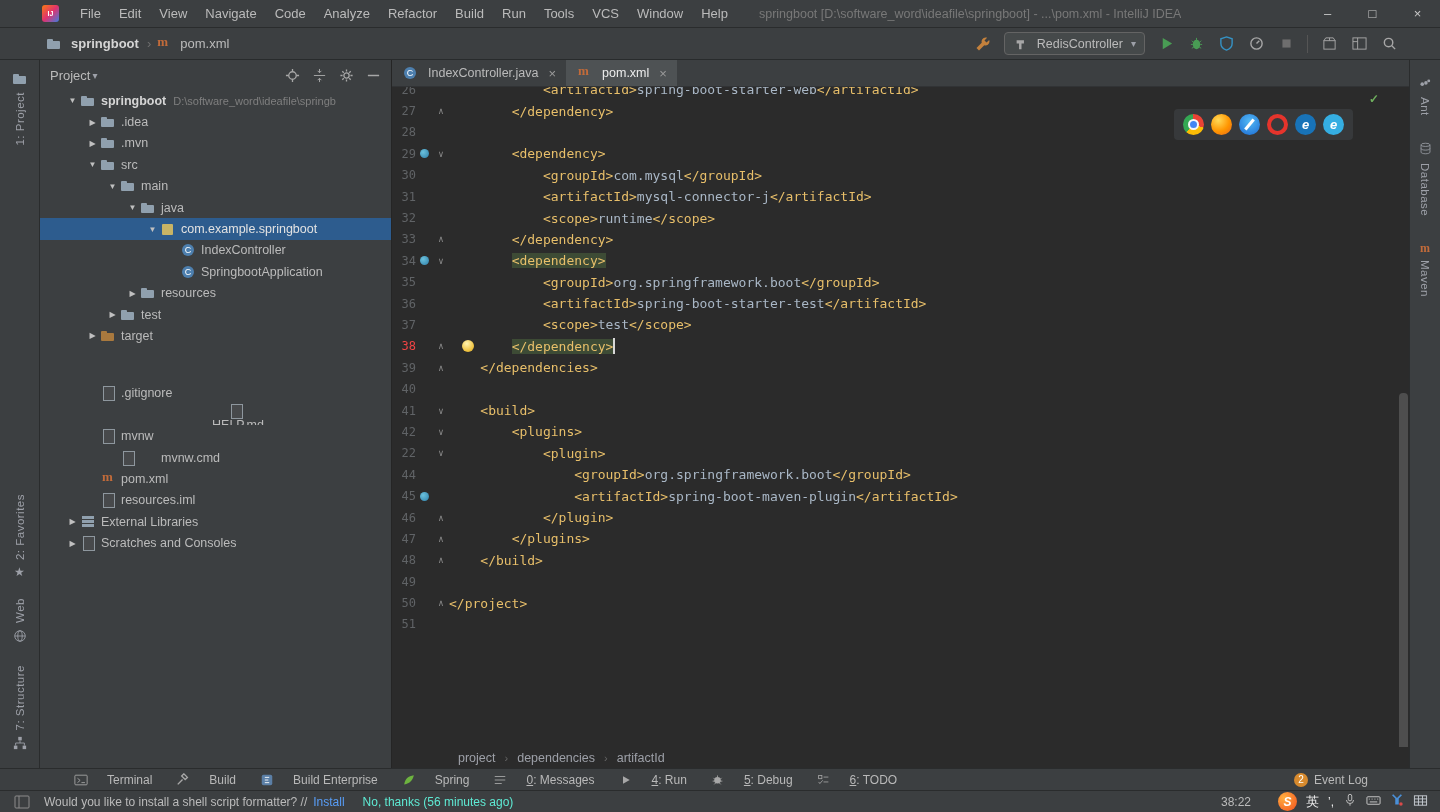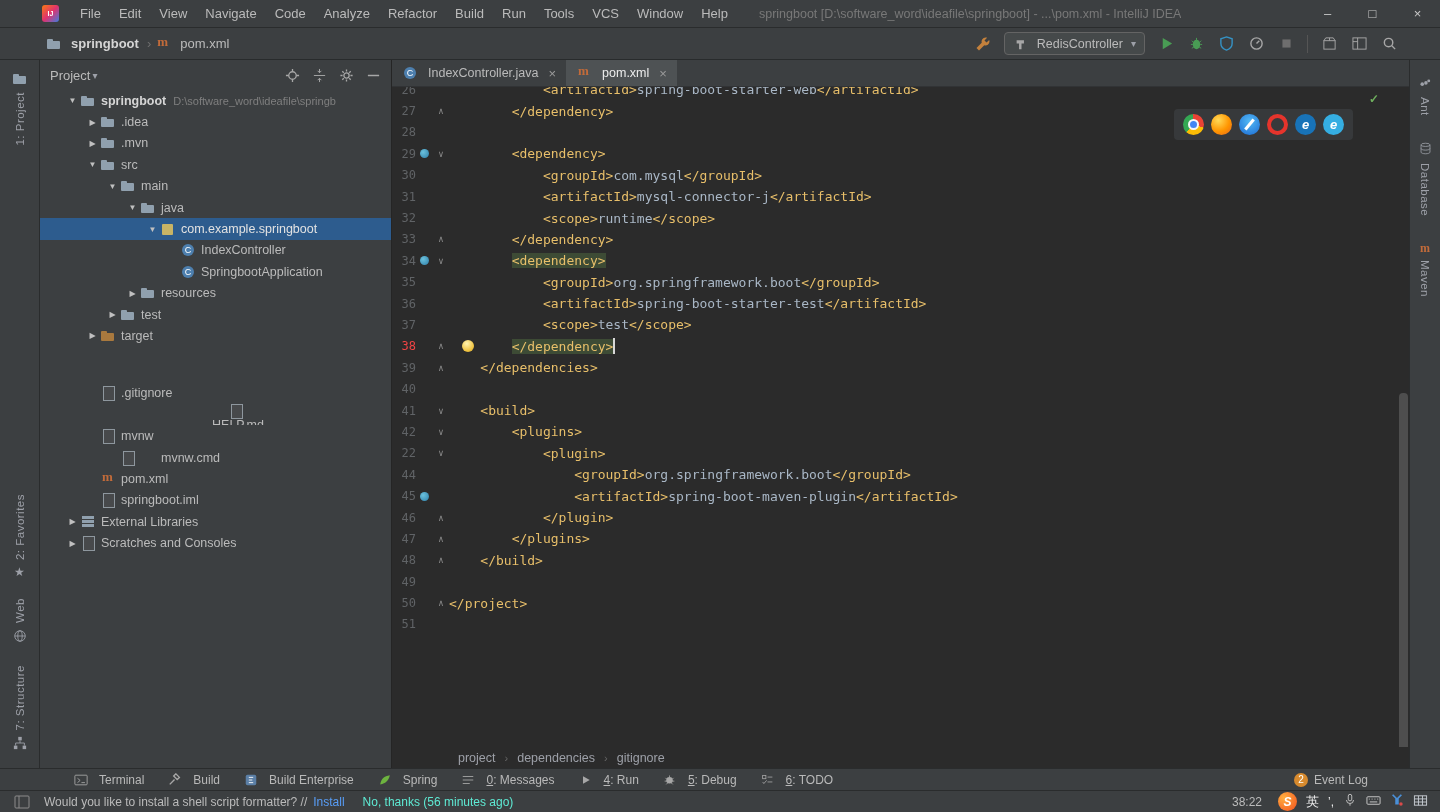--- a/index.html
+++ b/index.html
@@ -97,32 +97,32 @@
   .bi-ie::after{content:"e";font-style:italic}
   .bi-edge{background:#35AEE2}
   .bi-edge::after{content:"e";font-style:italic;font-weight:bold}
   .xml-crumbs{height:21px;display:flex;align-items:center;padding-left:66px;gap:9px;font-size:12.5px;color:#9DA0A8;background:#2B2B2B;flex:none}
   .xc-sep{color:#666;font-size:11px}
   .xc-item{white-space:nowrap}
 
   
   .bottom-bar{height:22px;background:#3C3F41;border-top:1px solid #2A2C2D;display:flex;align-items:center;padding-left:74px;font-size:12px;color:#B9B9B9}
   .bb-items{display:flex;gap:24px;align-items:center}
-  .bb-item{display:flex;gap:11px;white-space:nowrap}
+  .bb-item{display:flex;gap:19px;white-space:nowrap}
   .bb-ic{width:14px;height:14px;display:flex;align-items:center;justify-content:center}
   .event-log{margin-left:auto;margin-right:72px;display:flex;align-items:center;gap:6px}
   .badge{min-width:14px;height:14px;border-radius:8px;background:#D78A2E;color:#fff;font-size:10px;display:flex;align-items:center;justify-content:center;padding:0 3px}
 
   
   .status-bar{height:22px;background:#3C3F41;border-top:1px solid #2A2C2D;display:flex;align-items:center;font-size:12px;color:#BBBBBB;padding:0 8px}
   .sb-icon{width:16px;height:16px;margin:0 14px 0 6px;flex:none}
   .sb-link{color:#589DF6;margin-left:6px;text-decoration:none;cursor:pointer}
   .sb-dismiss{color:#5eead4;margin-left:18px}
   .sb-spacer{flex:1}
-  .sb-pos{margin-right:16px}
+  .sb-pos{margin-right:27px}
   .tray{display:flex;align-items:center;gap:9px;margin-right:4px}
   .sogou{width:19px;height:19px;border-radius:50%;background:radial-gradient(circle at 30% 30%,#FFAE3F,#F4511E);color:#fff;font-weight:bold;font-size:12px;display:flex;align-items:center;justify-content:center;font-style:italic;flex:none}
   .ime{color:#EDEDED;font-size:13px}
   .punct{color:#EDEDED;font-size:12px}
   u{text-decoration:underline}
 </style>
 </head>
 <body>
 
 <header class="titlebar">
@@ -371,21 +371,21 @@
           <span class="tlabel">mvnw.cmd</span>
         </div>
         <div class="trow" style="padding-left: 45px;">
           <span class="tarrow"></span>
           <span class="ticon ti-maven"></span>
           <span class="tlabel">pom.xml</span>
         </div>
         <div class="trow" style="padding-left: 45px;">
           <span class="tarrow"></span>
           <span class="ticon ti-file"></span>
-          <span class="tlabel">springboot.iml</span>
+          <span class="tlabel">resources.iml</span>
         </div>
         <div class="trow" style="padding-left: 25px;">
           <span class="tarrow">▶</span>
           <span class="ticon ti-libs"></span>
           <span class="tlabel">External Libraries</span>
         </div>
         <div class="trow" style="padding-left: 25px;">
           <span class="tarrow">▶</span>
           <span class="ticon ti-file"></span>
           <span class="tlabel">Scratches and Consoles</span>
@@ -581,21 +581,21 @@
           <span class="bi bi-edge"></span>
         </div>
       <span class="insp-check">✓</span>
       <div class="vscroll"></div>
     </div>
     <div class="xml-crumbs">
         <span class="xc-item">project</span>
         <span class="xc-sep">›</span>
         <span class="xc-item">dependencies</span>
         <span class="xc-sep">›</span>
-        <span class="xc-item">gitignore</span>
+        <span class="xc-item">artifactId</span>
       </div>
   </section>
 
   <aside class="stripe-r">
     <div class="stripe-item">
       <span class="s-icon">
         <svg width="13" height="13" viewBox="0 0 16 16">
             <circle cx="4" cy="10" r="2.2" fill="#9DA0A8"></circle>
             <circle cx="8.5" cy="8.5" r="2.2" fill="#9DA0A8"></circle>
             <circle cx="12" cy="6" r="1.8" fill="#9DA0A8"></circle>

